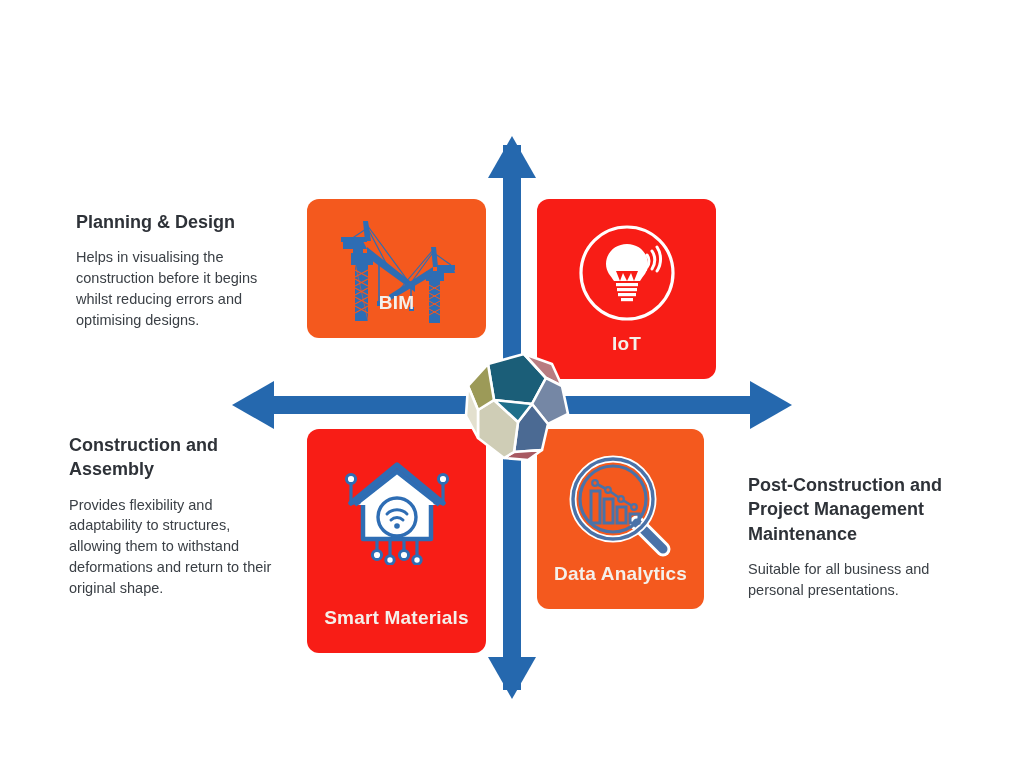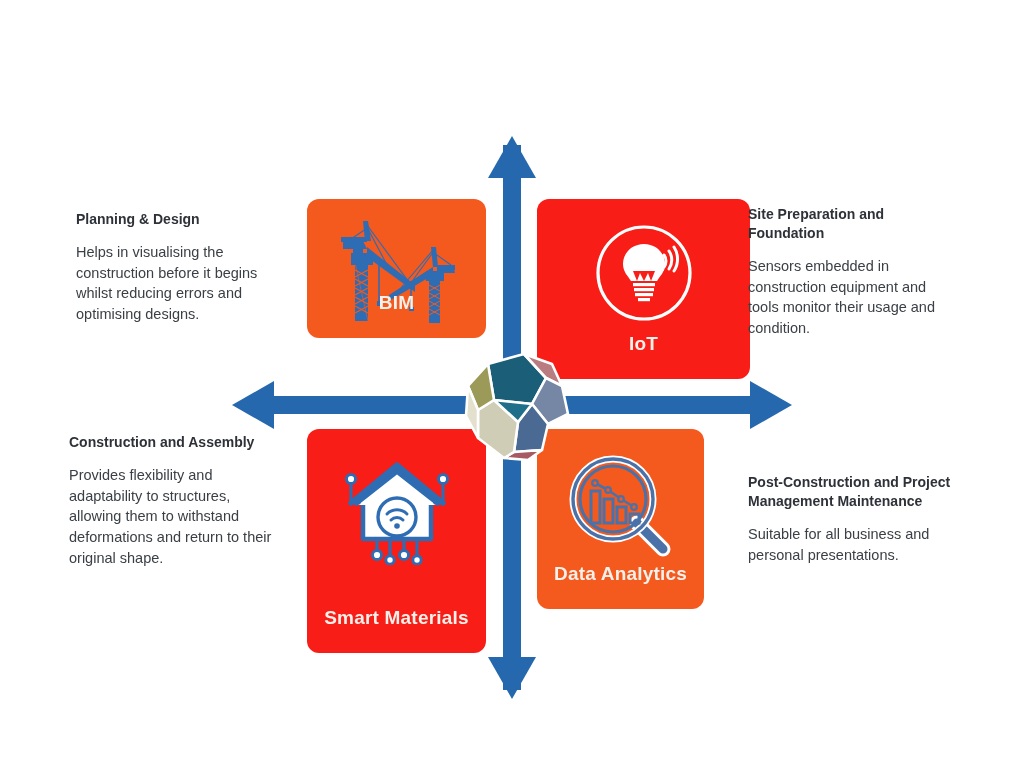--- a/index.html
+++ b/index.html
@@ -57,40 +57,40 @@
     bottom: 26px;
     text-align: center;
     color: #F4F0EA;
     font-weight: bold;
     font-size: 19px;
     letter-spacing: 0.2px;
     line-height: 1;
   }
 
   #card-bim      { left: 307px; top: 199px; width: 179px; height: 139px; background: #F4591E; }
-  #card-iot      { left: 537px; top: 199px; width: 213px; height: 180px; background: #F81D16; }
+  #card-iot      { left: 537px; top: 199px; width: 179px; height: 180px; background: #F81D16; }
   #card-smart    { left: 307px; top: 429px; width: 179px; height: 224px; background: #F81D16; }
   #card-data     { left: 537px; top: 429px; width: 167px; height: 180px; background: #F4591E; }
 
   
   #center-shape {
     position: absolute;
     left: 452px;
     top: 342px;
     width: 124px;
     height: 124px;
   }
 
   
   .quad {
     position: absolute;
     box-sizing: border-box;
   }
   .quad-title {
-    font-size: 14px;
+    font-size: 18px;
     font-weight: bold;
     color: #2E3238;
     line-height: 1.35;
     margin: 0 0 13px 0;
   }
   .quad-body {
     font-size: 14.5px;
     color: #3B4046;
     line-height: 1.43;
     margin: 0;
@@ -305,24 +305,20 @@
 
       <polygon points="42,58 80,62 66,80" fill="#1F6F8B"></polygon>
     </g>
   </svg>
 
   <div class="quad" id="quad-tl">
     <p class="quad-title">Planning &amp; Design</p>
     <p class="quad-body">Helps in visualising the construction before it begins whilst reducing errors and optimising designs.</p>
   </div>
 
-  <div class="quad" id="quad-tr">
-    <p class="quad-title">Site Preparation and Foundation</p>
-    <p class="quad-body">Sensors embedded in construction equipment and tools monitor their usage and condition.</p>
-  </div>
 
   <div class="quad" id="quad-bl">
     <p class="quad-title">Construction and Assembly</p>
     <p class="quad-body">Provides flexibility and adaptability to structures, allowing them to withstand deformations and return to their original shape.</p>
   </div>
 
   <div class="quad" id="quad-br">
     <p class="quad-title">Post-Construction and Project Management Maintenance</p>
     <p class="quad-body">Suitable for all business and personal presentations.</p>
   </div>

